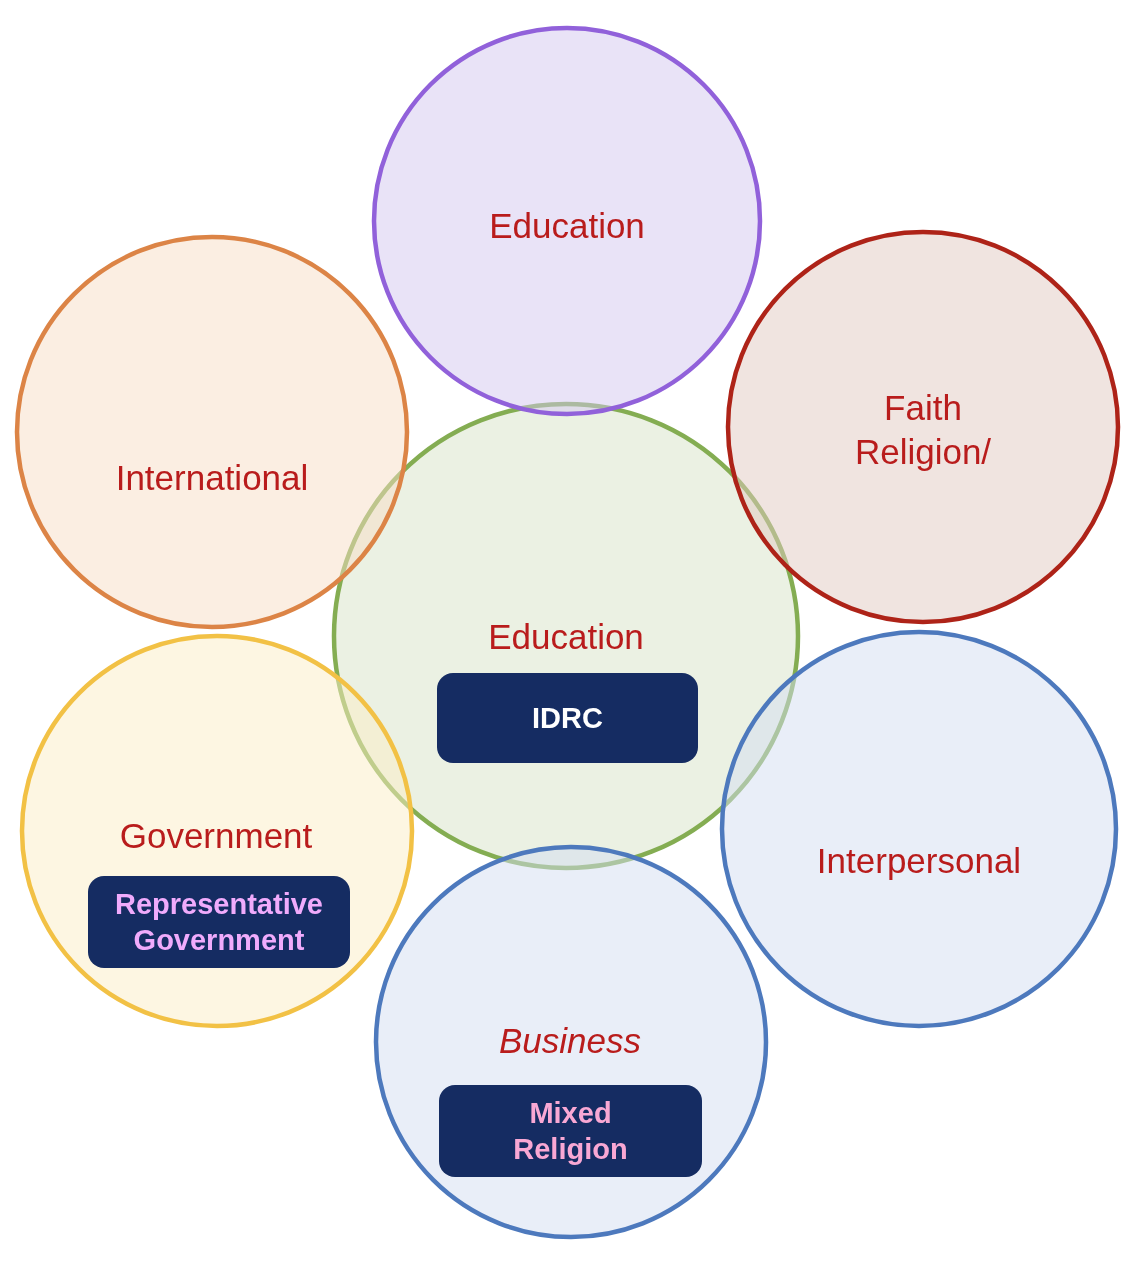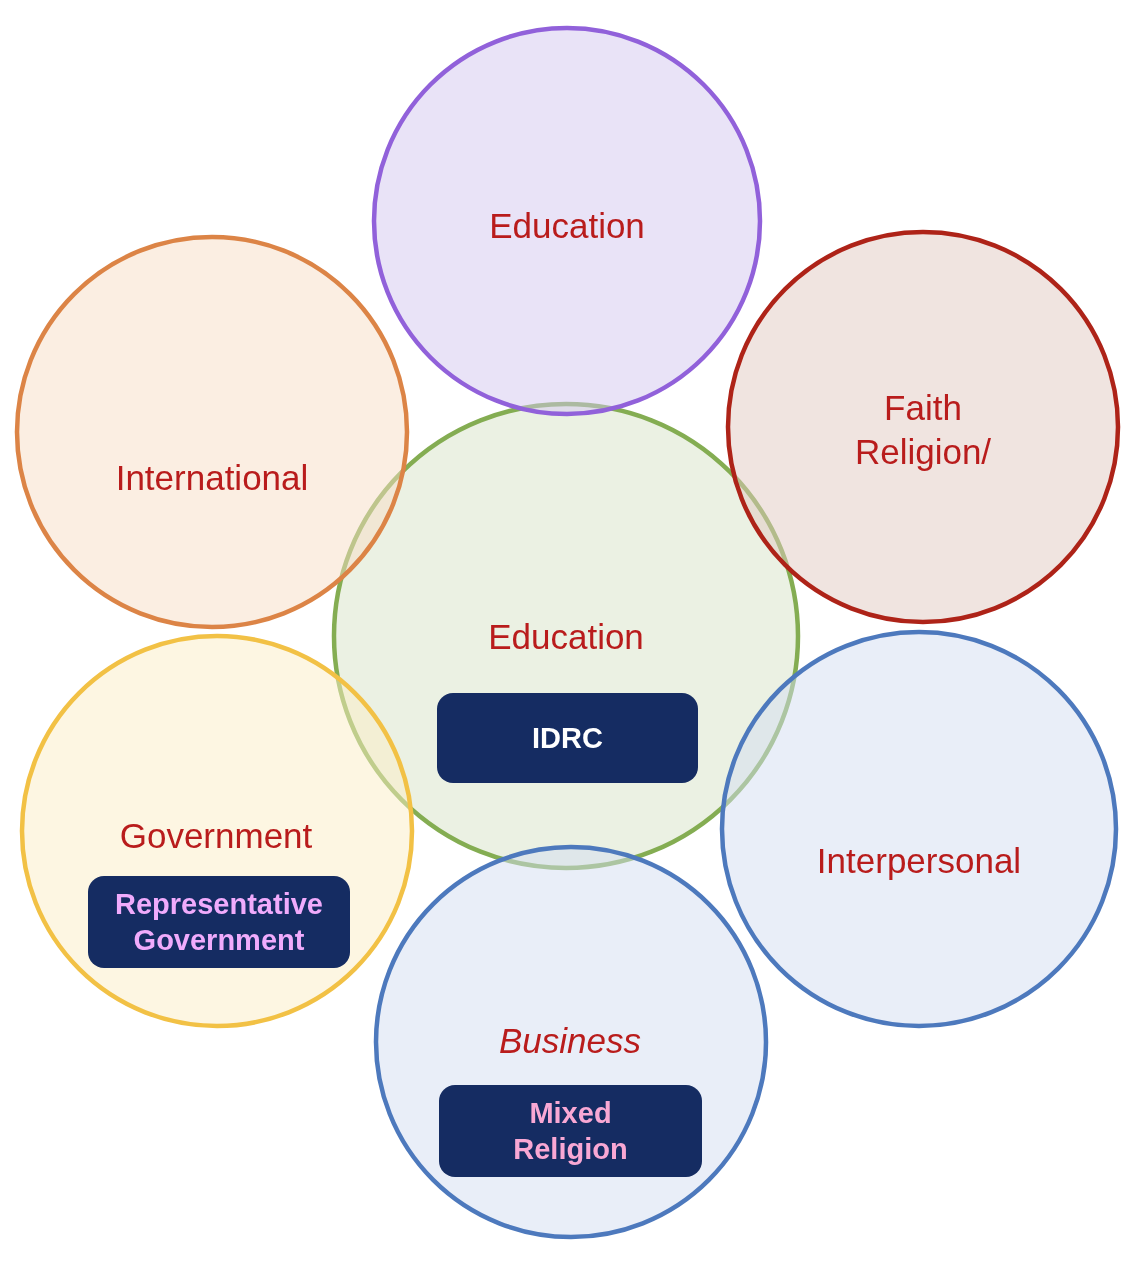--- a/index.html
+++ b/index.html
@@ -63,21 +63,21 @@
   </div>
 
   <div class="label" style="left:566px; top:637px;">Education</div>
 
   <div class="label" style="left:216px; top:836px;">Government</div>
 
   <div class="label" style="left:919px; top:861px;">Interpersonal</div>
 
   <div class="label" style="left:570px; top:1041px;font-style:italic;">Business</div>
 
-  <div class="badge" style="left: 437px; top: 673px; width: 261px; height: 90px; background: rgb(21, 44, 98); color: rgb(255, 255, 255); margin-top: 20px;">
+  <div class="badge" style="left: 437px; top: 673px; width: 261px; height: 90px; background: rgb(21, 44, 98); color: rgb(255, 255, 255);">
     <span>IDRC</span>
   </div>
 
   <div class="badge" style="left: 88px; top: 876px; width: 262px; height: 92px; background: rgb(21, 44, 98); color: #f0abfc;">
     <span>Representative</span>
     <span>Government</span>
   </div>
 
   <div class="badge" style="left: 439px; top: 1085px; width: 263px; height: 92px; background: rgb(21, 44, 98); color: #f9a8d4;">
     <span>Mixed</span>

